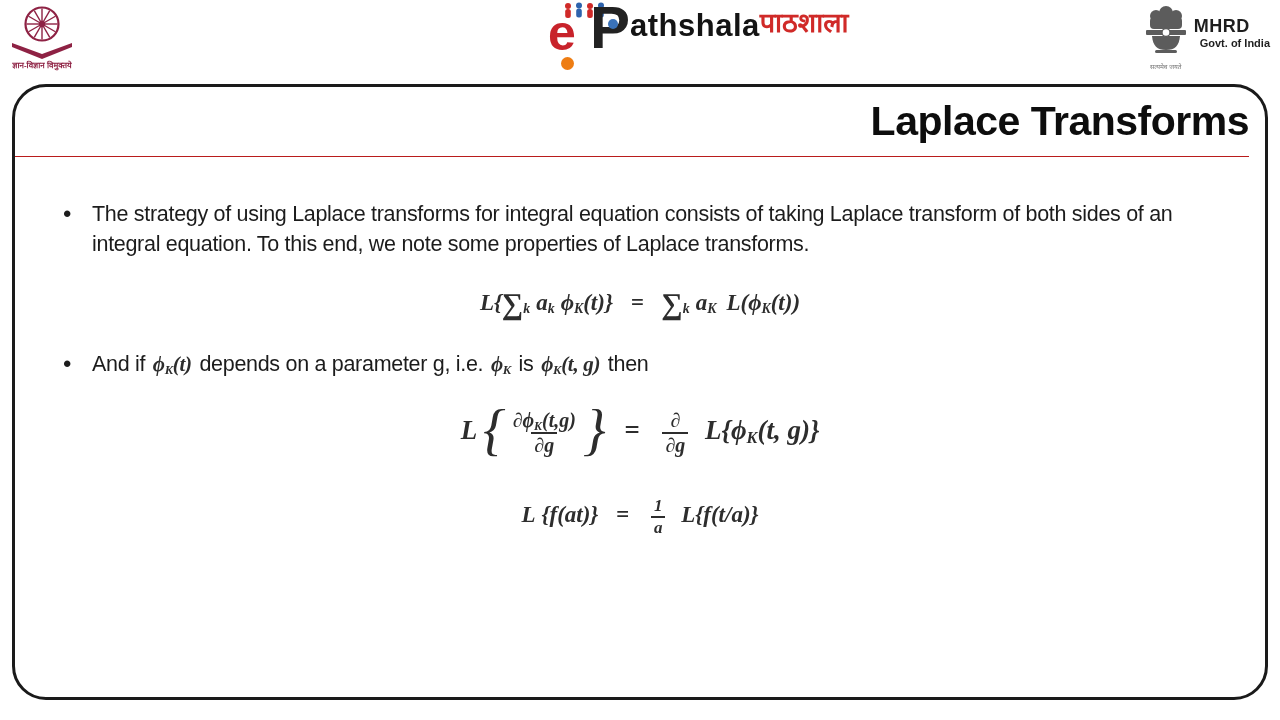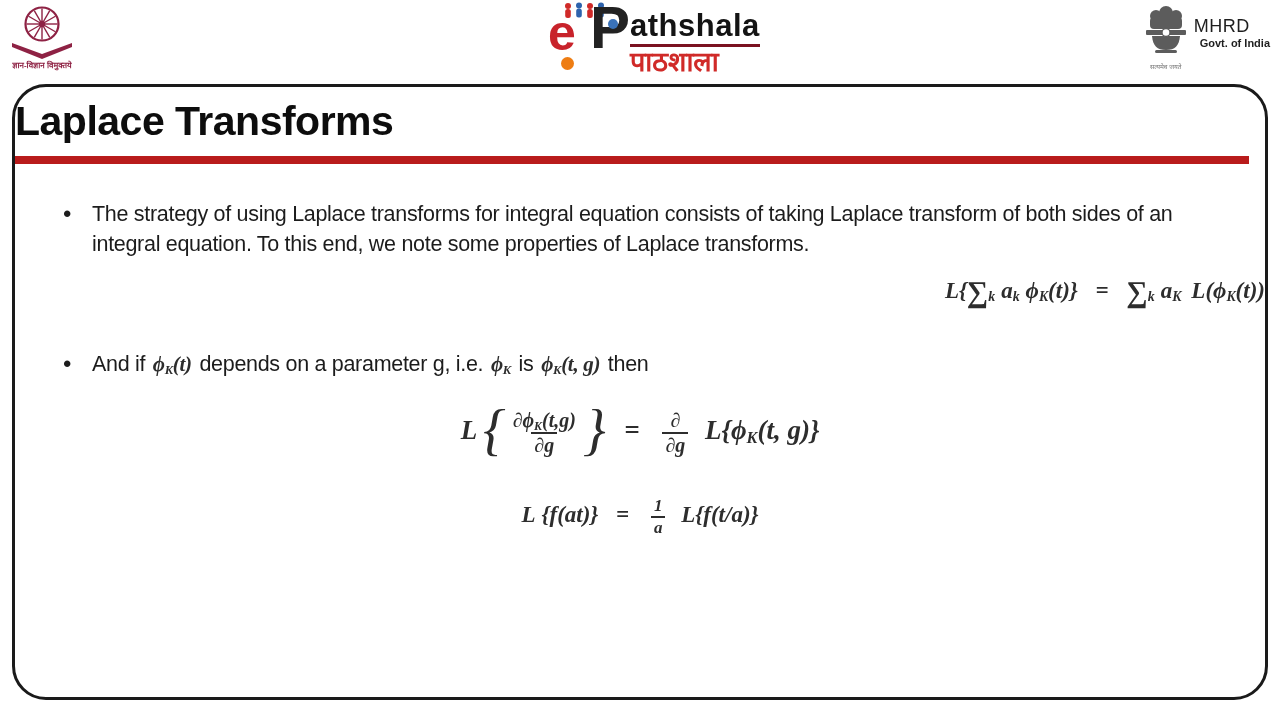--- a/index.html
+++ b/index.html
@@ -12,53 +12,53 @@
   .ugc{position:absolute;left:0;top:3px;width:84px;text-align:center;}
   .ugc svg{display:block;margin:0 auto;}
   .ugc-caption{font-size:8px;font-weight:bold;color:#8e2244;white-space:nowrap;margin-top:0;}
 
   .epath{position:absolute;left:548px;top:2px;width:200px;height:74px;}
   .epath-figs{position:absolute;left:14px;top:0;}
   .epath-e{position:absolute;left:0;top:6px;font-size:50px;font-weight:800;color:#c8232b;line-height:1;}
   .epath-orange{position:absolute;left:13px;top:55px;width:13px;height:13px;border-radius:50%;background:#ee7d13;}
   .epath-p{position:absolute;left:42px;top:-4px;font-size:60px;font-weight:800;color:#222;line-height:1;}
   .epath-blue{position:absolute;left:60px;top:17px;width:10px;height:10px;border-radius:50%;background:#3a72b8;}
-  .epath-right{position:absolute;left:82px;top:8px;display:flex;flex-direction:column;justify-content:space-between;}
+  .epath-right{position:absolute;left:82px;top:8px;display:flex;justify-content:space-between;}
   .epath-ath{font-size:31px;font-weight:800;color:#141414;line-height:1;letter-spacing:0.5px;}
   .epath-rule{height:3px;background:#7a1220;margin:3px 0 2px 0;}
   .epath-hindi{font-size:27px;font-weight:700;color:#d02a28;line-height:1;}
 
   .mhrd{position:absolute;right:10px;top:4px;display:flex;align-items:flex-start;}
   .mhrd-emblem{width:50px;text-align:center;}
   .mhrd-motto{font-size:6.5px;color:#777;white-space:nowrap;}
   .mhrd-text{margin-left:3px;margin-top:13px;}
-  .mhrd-name{font-size:18px;font-weight:400;color:#1e1e1e;letter-spacing:0.5px;line-height:1.1;}
+  .mhrd-name{font-size:18px;font-weight:700;color:#1e1e1e;letter-spacing:0.5px;line-height:1.1;}
   .mhrd-govt{font-size:11px;font-weight:700;color:#1e1e1e;line-height:1.2;padding-left:6px;}
 
   
   .slide{position:absolute;left:12px;top:84px;width:1256px;height:616px;background:#fff;
          border:3px solid #1a1a1a;border-radius:34px;box-sizing:border-box;}
-  .title-band{position:absolute;left:0;right:16px;top:0;height:69px;border-bottom:8px solid #b91c1c;
-              display:flex;align-items:center;justify-content:flex-start;}
+  .title-band{position:absolute;left:0;right:16px;top:0;height:69px;border-bottom:1px solid #b91c1c;
+              display:flex;align-items:center;justify-content:flex-end;}
   .slide-title{margin:0;font-size:41px;font-weight:800;color:#0d0d0d;letter-spacing:-0.5px;}
 
   .bullet{position:absolute;display:flex;color:#1c1c1c;}
   .b1{left:48px;top:112px;width:1160px;}
   .b2{left:48px;top:262px;}
   .dot{width:29px;font-size:24px;line-height:30px;flex:0 0 29px;}
   .btext{margin:0;font-size:21.5px;line-height:30px;letter-spacing:-0.3px;width:1110px;}
   .btext2{margin:0;font-size:21.5px;line-height:30px;letter-spacing:-0.3px;white-space:nowrap;}
 
   
   .im{font-family:"Liberation Serif","DejaVu Serif",serif;font-style:italic;font-weight:700;
       color:#2d2d2d;font-size:21px;margin:0 2px;text-align:center;}
   sub{font-size:0.6em;line-height:0;vertical-align:-0.25em;}
   .eq{position:absolute;left:0;right:0;text-align:center;font-family:"Liberation Serif","DejaVu Serif",serif;
       font-style:italic;font-weight:700;color:#2d2d2d;}
-  .eq1{top:188px;font-size:23px;text-align:right;}
+  .eq1{top:200px;font-size:23px;}
   .eq2{top:318px;font-size:27px;}
   .eq3{top:405px;font-size:23px;}
   .sum{font-style:normal;font-size:1.3em;vertical-align:-0.15em;}
   .eqsign{margin:0 12px;}
   .gap-s{margin-left:6px;}
   .gap-m{margin-left:10px;}
   .frac{display:inline-flex;flex-direction:column;align-items:center;vertical-align:middle;
         font-size:0.74em;line-height:1.15;margin:4px 4px;}
   .frac .den{border-top:2px solid #2d2d2d;padding:0 3px;}
   .frac .num{padding:0 3px;}

